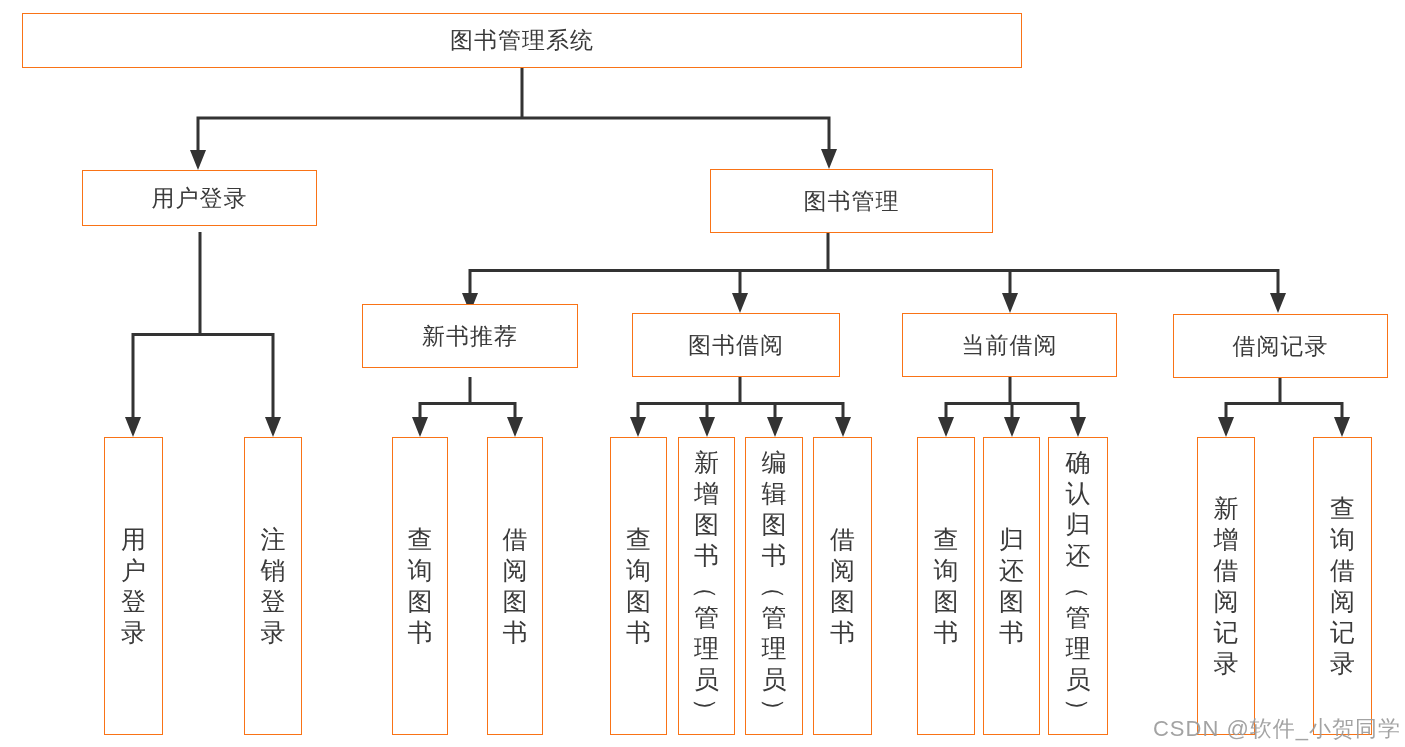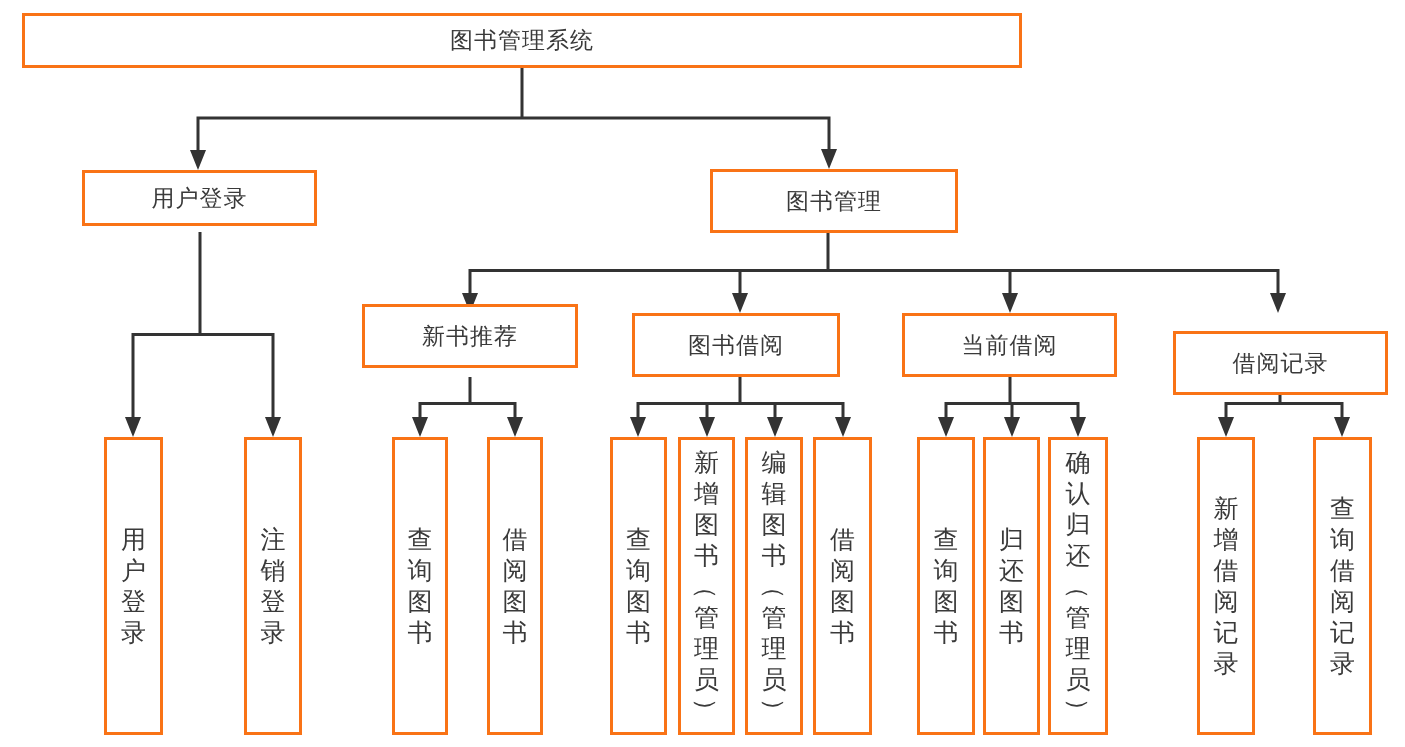--- a/index.html
+++ b/index.html
@@ -7,21 +7,21 @@
     position:relative;
     width:1405px;height:747px;
     background:#ffffff;
     font-family:"Liberation Sans","DejaVu Sans",sans-serif;
     overflow:hidden;
   }
   svg.wires{position:absolute;left:0;top:0;width:1405px;height:747px;}
   .box{
     position:absolute;
     box-sizing:border-box;
-    border:3px solid #f97316;
+    border:1px solid #f97316;
     background:#ffffff;
     display:flex;
     align-items:center;
     justify-content:center;
     color:#3a3a3a;
   }
   .box.h{font-size:23px;letter-spacing:1px;}
   .box.v{font-size:25px;}
   .vtext{display:flex;flex-direction:column;align-items:center;justify-content:center;}
   .vc{display:block;height:31px;line-height:31px;text-align:center;}
@@ -80,34 +80,34 @@
     </g>
   </svg>
 
   <div class="box h" style="left:22px;top:13px;width:1000px;height:55px;">
     <span>图书管理系统</span>
   </div>
 
   <div class="box h" style="left:82px;top:170px;width:235px;height:56px;">
     <span>用户登录</span>
   </div>
-  <div class="box h" style="left:710px;top:169px;width:248px;height:64px;">
+  <div class="box h" style="left:710px;top:169px;width:283px;height:64px;">
     <span>图书管理</span>
   </div>
 
   <div class="box h" style="left:362px;top:304px;width:216px;height:64px;">
     <span>新书推荐</span>
   </div>
   <div class="box h" style="left:632px;top:313px;width:208px;height:64px;">
     <span>图书借阅</span>
   </div>
   <div class="box h" style="left:902px;top:313px;width:215px;height:64px;">
     <span>当前借阅</span>
   </div>
-  <div class="box h" style="left:1173px;top:331px;width:215px;height:64px;">
+  <div class="box h" style="left:1173px;top:314px;width:215px;height:64px;">
     <span>借阅记录</span>
   </div>
 
   <div class="box v" style="left:104px;top:437px;width:59px;height:298px;">
     <span class="vtext">
         <span class="vc">用</span>
         <span class="vc">户</span>
         <span class="vc">登</span>
         <span class="vc">录</span>
       </span>
@@ -225,14 +225,15 @@
     <span class="vtext">
         <span class="vc">查</span>
         <span class="vc">询</span>
         <span class="vc">借</span>
         <span class="vc">阅</span>
         <span class="vc">记</span>
         <span class="vc">录</span>
       </span>
   </div>
 
+  <div class="watermark">CSDN @软件_小贺同学</div>
 
 </div>
 
 </body></html>

